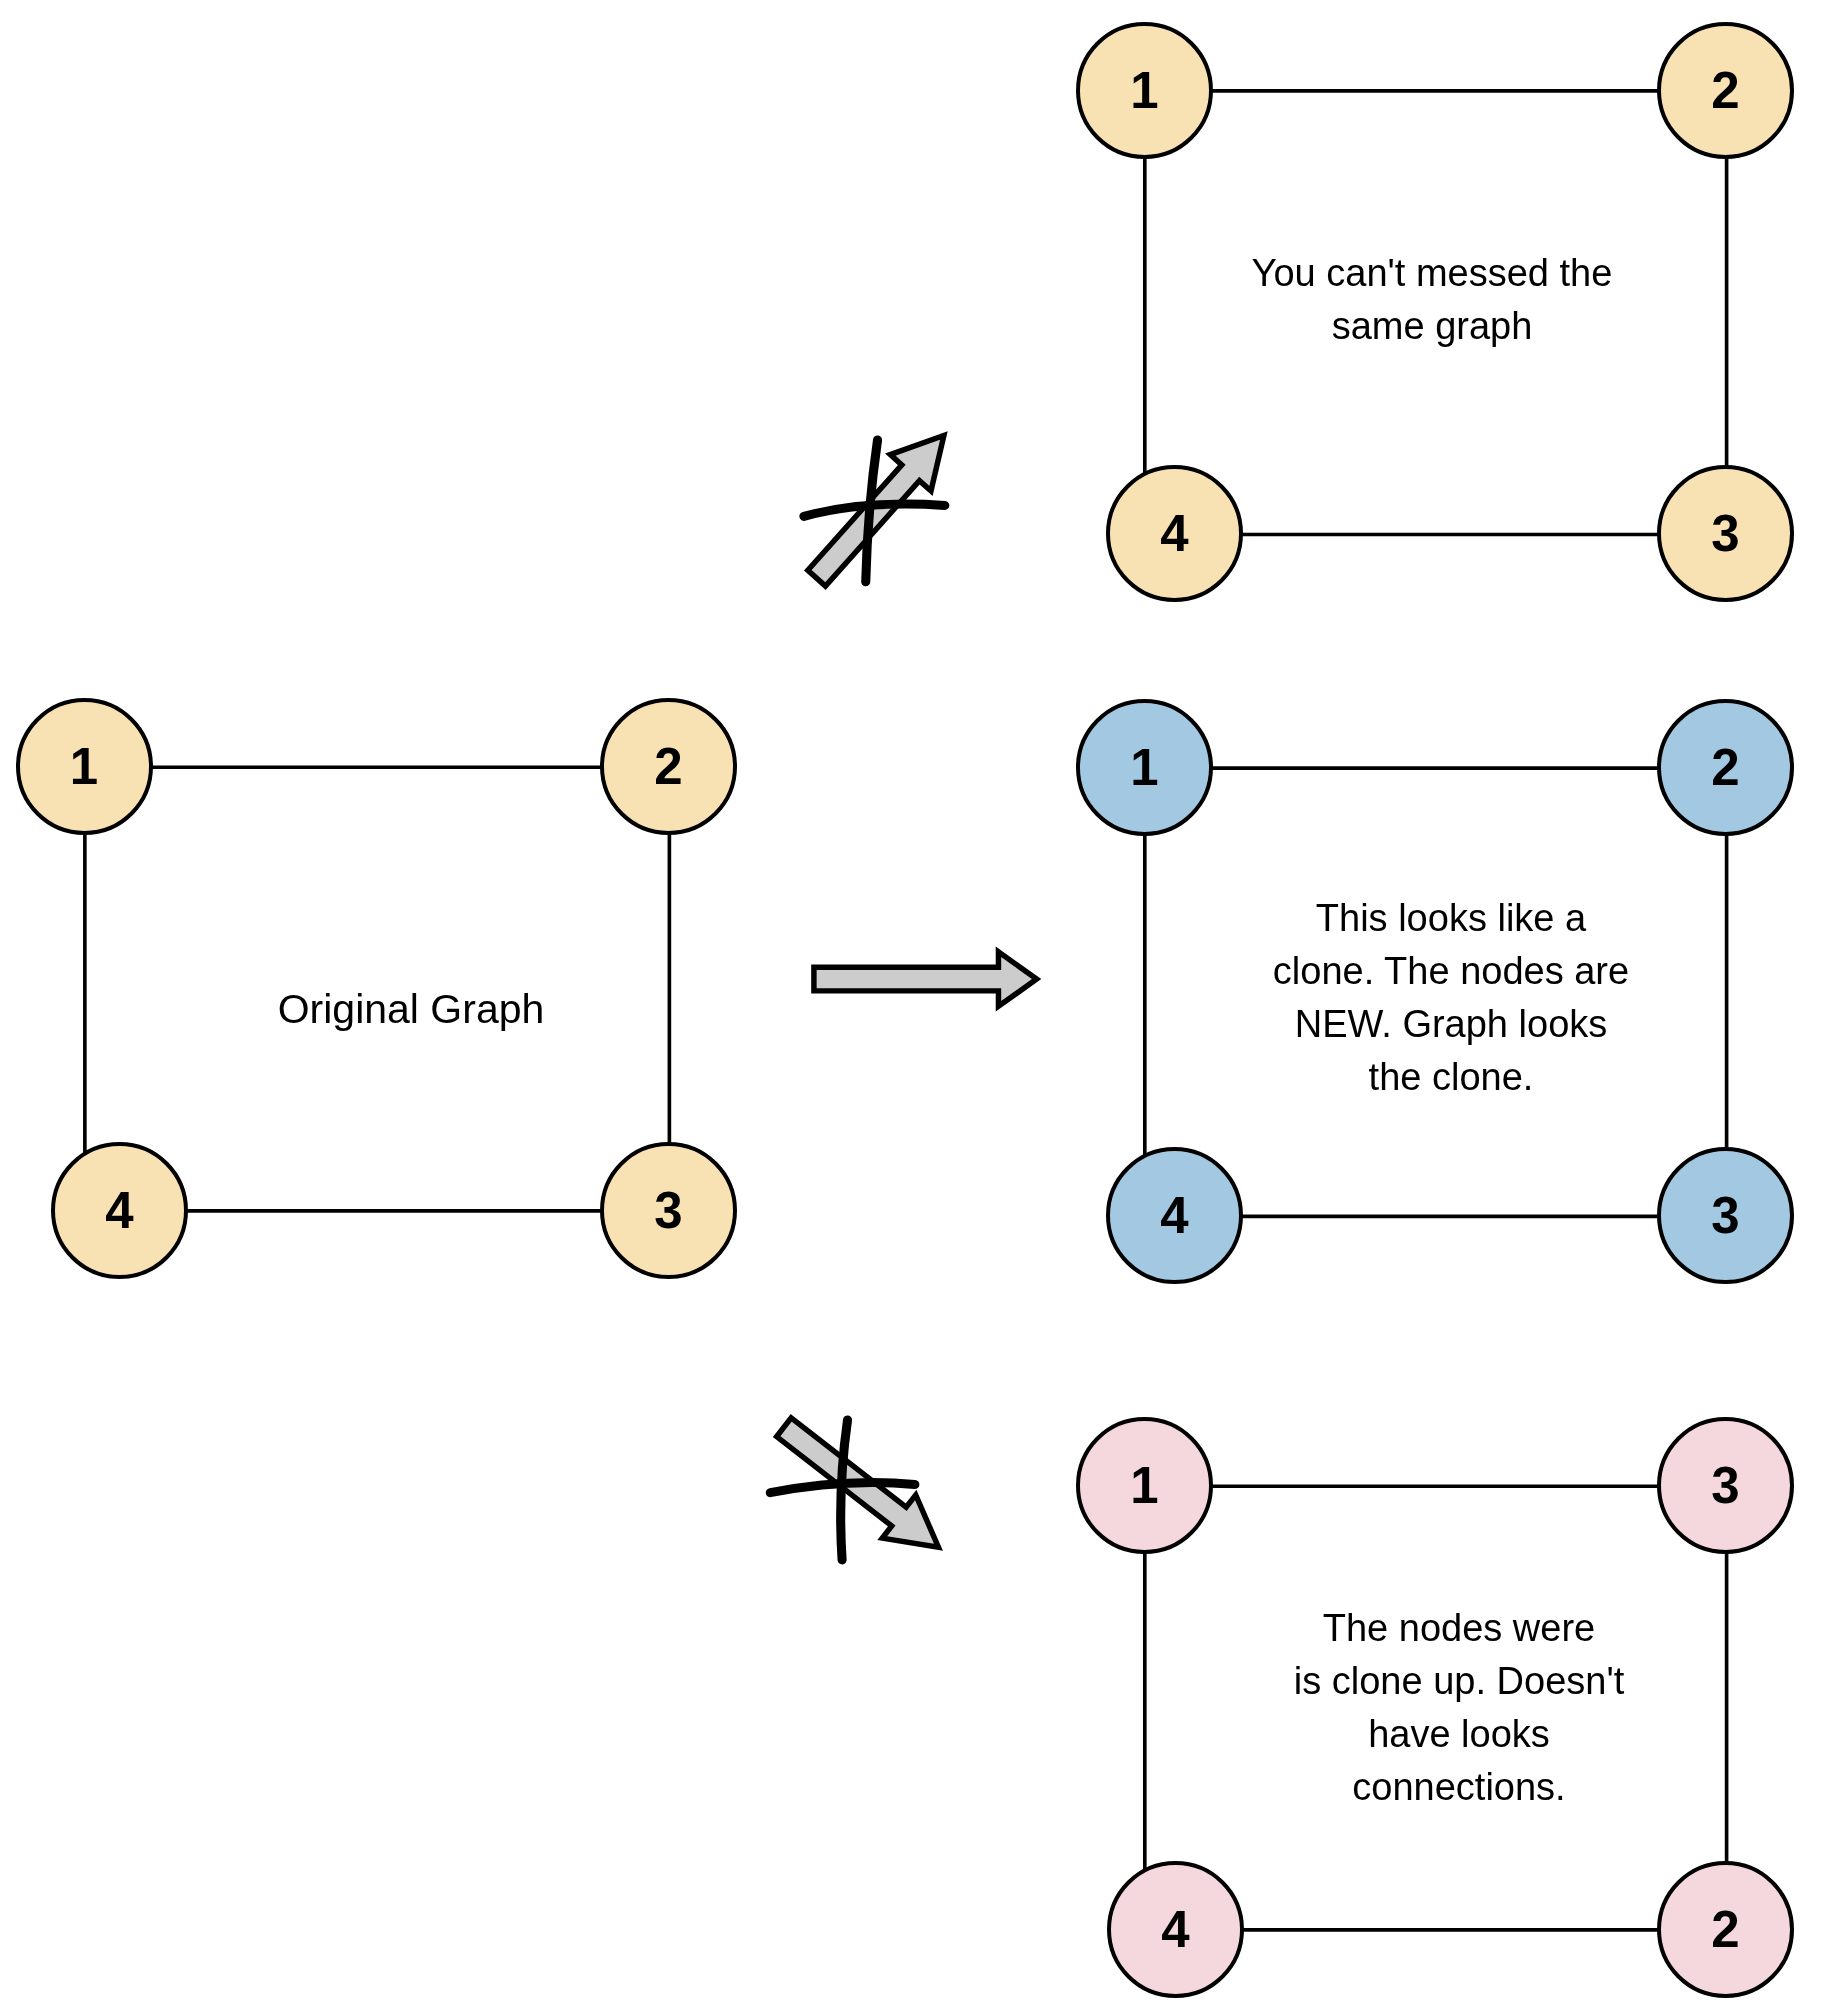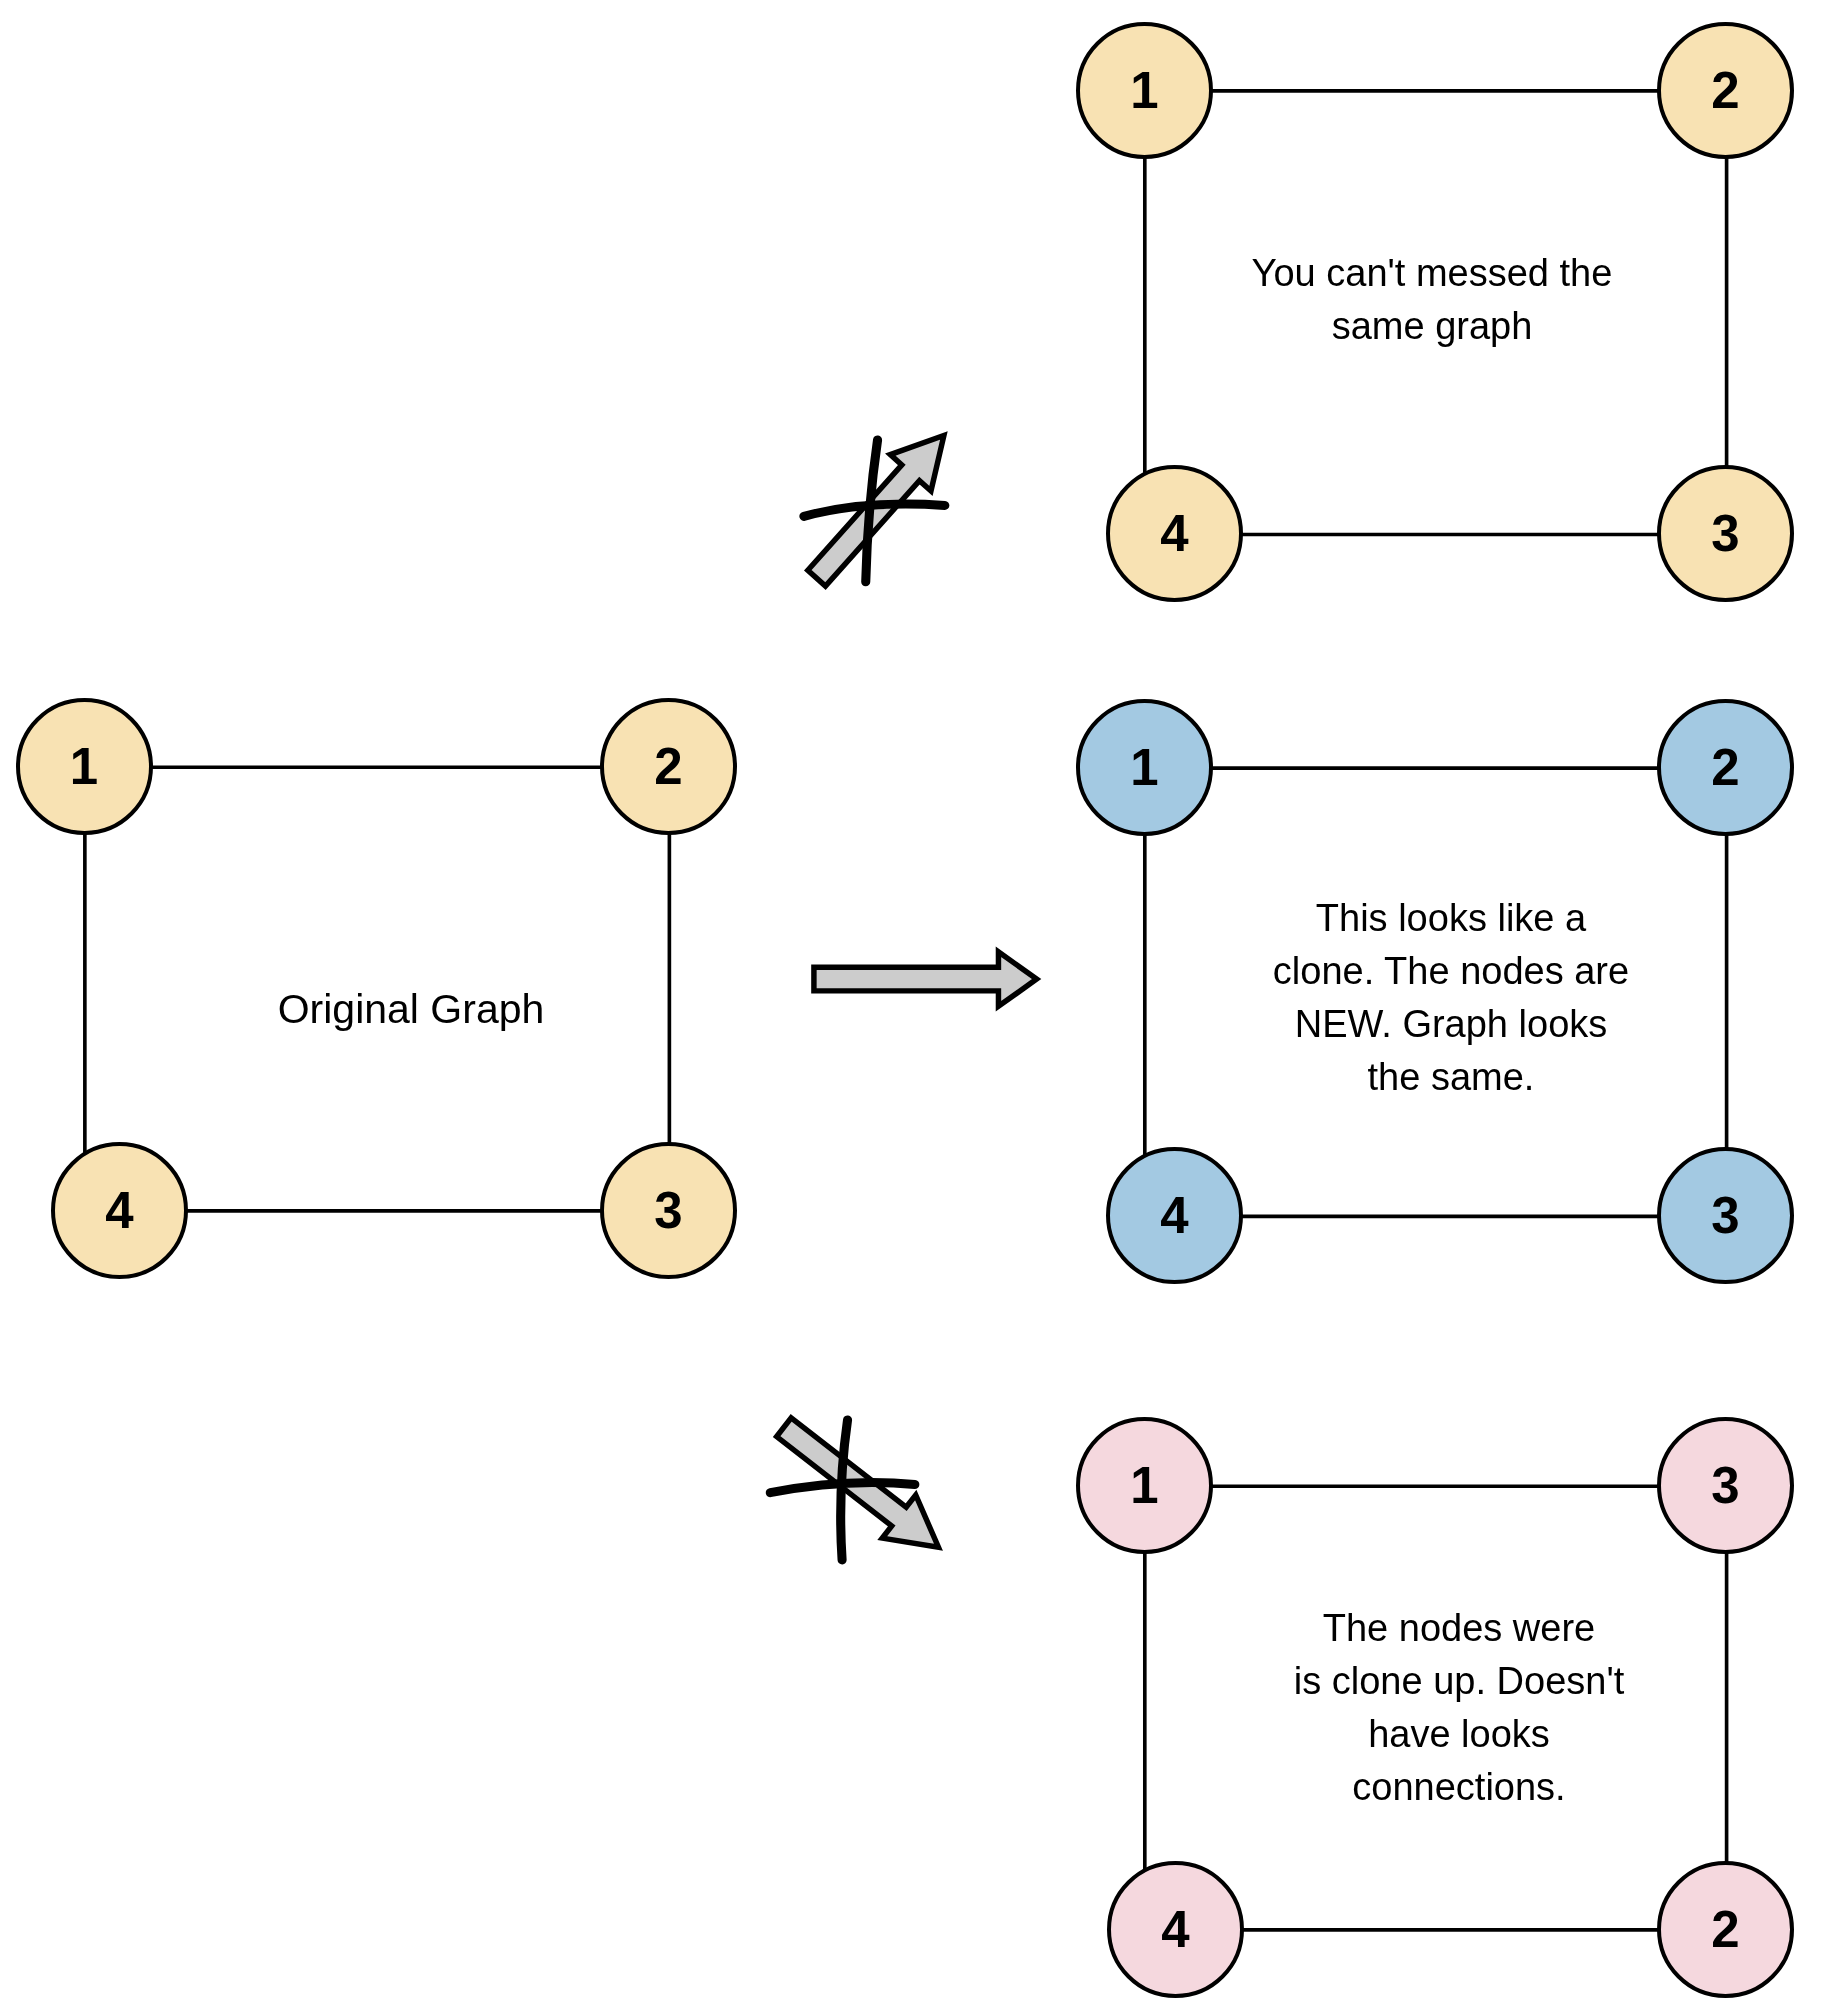--- a/index.html
+++ b/index.html
@@ -147,21 +147,21 @@
   <div class="node node-clone" style="left:1106px; top:1147px;">
       <span>4</span>
     </div>
   <div class="node node-clone" style="left:1657px; top:1147px;">
       <span>3</span>
     </div>
   <div class="caption" style="left:1451px; top:998px;">
     <div>This looks like a</div>
     <div>clone. The nodes are</div>
     <div>NEW. Graph looks</div>
-    <div>the same.</div>
+    <div>the clone.</div>
   </div>
 
   <div class="node node-messed" style="left:1076px; top:1417px;">
       <span>1</span>
     </div>
   <div class="node node-messed" style="left:1657px; top:1417px;">
       <span>3</span>
     </div>
   <div class="node node-messed" style="left:1107px; top:1861px;">
       <span>4</span>

